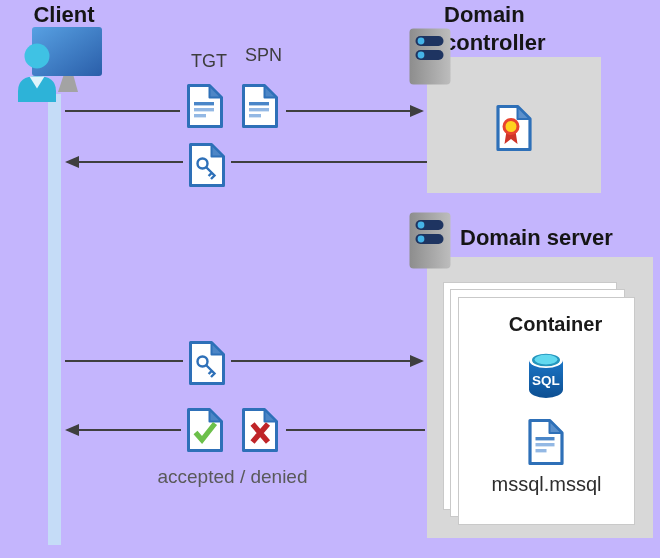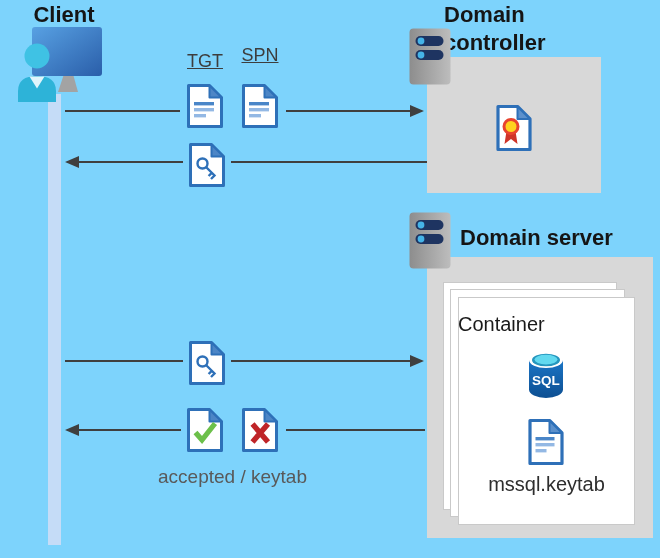--- a/index.html
+++ b/index.html
@@ -1,22 +1,22 @@
 <!DOCTYPE html>
 <html><head>
 <meta charset="utf-8">
 <style>
   html,body{margin:0;padding:0;background:#fff;}
   #canvas{
-    position:relative;width:660px;height:558px;background:#7dd3fc;
+    position:relative;width:660px;height:558px;background:#c4b5fd;
     font-family:"Liberation Sans","DejaVu Sans",sans-serif;overflow:hidden;
   }
   .abs{position:absolute;}
   .big-label{font-size:22px;font-weight:bold;color:#151515;line-height:28px;}
-  .small-label{font-size:18px;color:#3d3d3d;text-align:center;text-decoration:underline;}
+  .small-label{font-size:18px;color:#3d3d3d;text-align:right;}
   .caption{font-size:19px;color:#595959;text-align:center;}
   .gray-box{background:#d8d8d8;z-index:0;}
   .card{background:#ffffff;border:1.5px solid #c9c9c9;box-sizing:border-box;}
   .lifeline{background:#c5dcf7;z-index:1;}
   .aline{height:2px;background:#3f3f3f;z-index:2;}
   .ahead{width:0;height:0;z-index:2;}
   .ahead.right{border-top:6px solid transparent;border-bottom:6px solid transparent;border-left:14px solid #3f3f3f;}
   .ahead.left{border-top:6px solid transparent;border-bottom:6px solid transparent;border-right:14px solid #3f3f3f;}
   .icon{z-index:2;}
   svg{display:block;}
@@ -120,21 +120,21 @@
     <path d="M3.5 2.5 H24.5 L36.5 14.5 V43.5 H3.5 Z" fill="#fff" stroke="#2e70b8" stroke-width="3" stroke-linejoin="round"></path>
     <path d="M24.5 2.5 V14.5 H36.5 Z" fill="#4d86c6" stroke="#2e70b8" stroke-width="2" stroke-linejoin="round"></path>
     <path d="M10.5 25.5 L17 33 L30 16.5" fill="none" stroke="#6cc04a" stroke-width="5.2"></path>
   </svg>
   <svg class="abs icon" style="left:240px;top:407px" width="40" height="46" viewBox="0 0 40 46">
     <path d="M3.5 2.5 H24.5 L36.5 14.5 V43.5 H3.5 Z" fill="#fff" stroke="#2e70b8" stroke-width="3" stroke-linejoin="round"></path>
     <path d="M24.5 2.5 V14.5 H36.5 Z" fill="#4d86c6" stroke="#2e70b8" stroke-width="2" stroke-linejoin="round"></path>
     <path d="M12.5 17 L28 35 M28 17 L12.5 35" fill="none" stroke="#bf2428" stroke-width="5.4"></path>
   </svg>
 
-  <div class="abs caption" style="left:135px;top:466px;width:195px">accepted / keytab</div>
+  <div class="abs caption" style="left:135px;top:466px;width:195px">accepted / denied</div>
 
   <div class="abs gray-box" style="left:427px;top:257px;width:226px;height:281px"></div>
   <div class="abs big-label" style="left:460px;top:224px;width:170px;z-index:3">Domain server</div>
 
   <svg class="abs icon" style="left:409px;top:212px;z-index:3" width="42" height="57" viewBox="0 0 42 57">
     <defs>
       <linearGradient id="srvg2" x1="0" y1="0" x2="1" y2="0">
         <stop offset="0" stop-color="#8d8d8d"></stop>
           <stop offset="1" stop-color="#bdbdbd"></stop>
       </linearGradient>
@@ -143,21 +143,21 @@
     <rect x="6.5" y="8" width="28" height="10" rx="5" fill="#1e3461"></rect>
     <circle cx="12" cy="13" r="3.4" fill="#45b4e8"></circle>
     <rect x="6.5" y="22" width="28" height="10" rx="5" fill="#1e3461"></rect>
     <circle cx="12" cy="27" r="3.4" fill="#45b4e8"></circle>
   </svg>
 
   <div class="abs card" style="left:443px;top:282px;width:174px;height:228px;z-index:1"></div>
   <div class="abs card" style="left:450px;top:289px;width:175px;height:228px;z-index:1"></div>
   <div class="abs card" style="left:458px;top:297px;width:177px;height:228px;z-index:1"></div>
 
-  <div class="abs" style="left:458px;top:313px;width:195px;text-align:left;font-size:20px;font-weight:normal;color:#1a1a1a;z-index:2">Container</div>
+  <div class="abs" style="left:458px;top:313px;width:195px;text-align:center;font-size:20px;font-weight:bold;color:#1a1a1a;z-index:2">Container</div>
 
   <svg class="abs icon" style="left:525px;top:351px" width="42" height="48" viewBox="0 0 42 48">
     <defs>
       <linearGradient id="sqlg" x1="0" y1="0" x2="0" y2="1">
         <stop offset="0" stop-color="#1b75c6"></stop>
           <stop offset="1" stop-color="#0d4f92"></stop>
       </linearGradient>
     </defs>
     <path d="M4 9 V38.5 A17 8.5 0 0 0 38 38.5 V9 Z" fill="url(#sqlg)"></path>
     <ellipse cx="21" cy="9" rx="17" ry="8" fill="#ffffff"></ellipse>
@@ -167,15 +167,15 @@
   </svg>
 
   <svg class="abs icon" style="left:527px;top:418px" width="38" height="48" viewBox="0 0 38 48">
     <path d="M3 2.5 H22.5 L35 15 V45.5 H3 Z" fill="#fff" stroke="#2e70b8" stroke-width="3.2" stroke-linejoin="round"></path>
     <path d="M22.5 2.5 V15 H35 Z" fill="#5b90cc" stroke="#2e70b8" stroke-width="2" stroke-linejoin="round"></path>
     <rect x="8.5" y="19" width="19" height="3.4" fill="#4a86c8"></rect>
     <rect x="8.5" y="25" width="19" height="3.4" fill="#93b8e4"></rect>
     <rect x="8.5" y="31" width="11" height="3.4" fill="#93b8e4"></rect>
   </svg>
 
-  <div class="abs" style="left:458px;top:473px;width:177px;text-align:center;font-size:20px;color:#2e2e2e;z-index:2">mssql.keytab</div>
+  <div class="abs" style="left:458px;top:473px;width:177px;text-align:center;font-size:20px;color:#2e2e2e;z-index:2">mssql.mssql</div>
 
 </div>
 
 </body></html>

